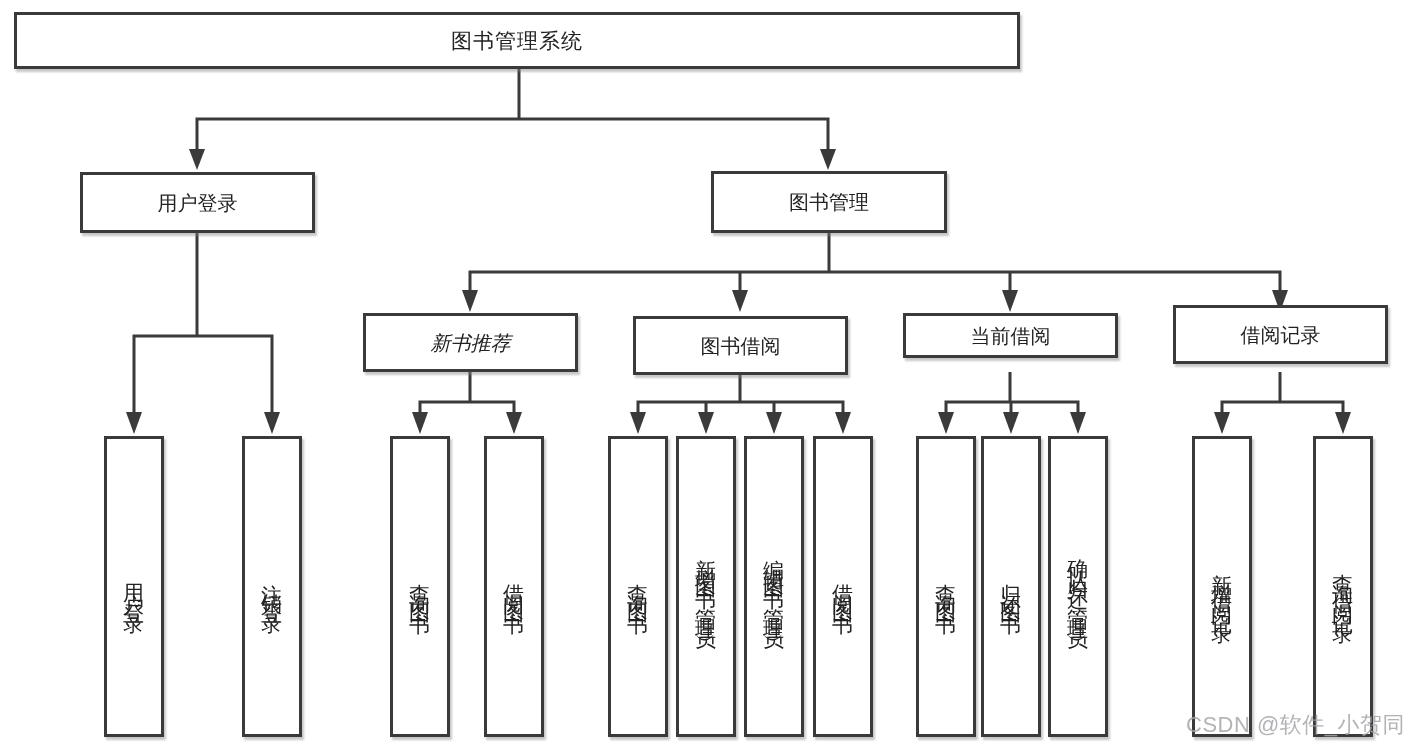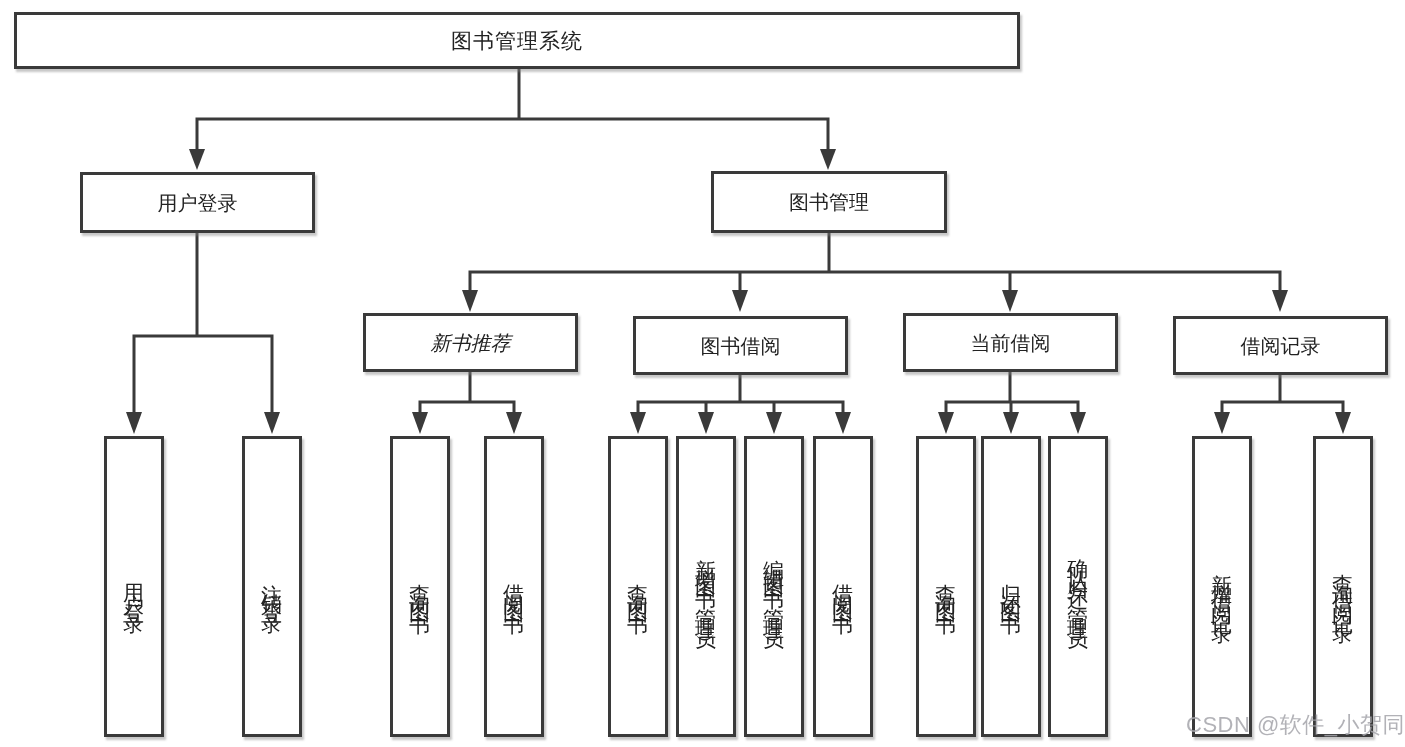--- a/index.html
+++ b/index.html
@@ -95,22 +95,22 @@
     </g>
   </svg>
 
   <div class="node root" style="left:14px; top:12px; width:1006px; height:57px;">图书管理系统</div>
 
   <div class="node" style="left:80px; top:172px; width:235px; height:61px;">用户登录</div>
   <div class="node" style="left:711px; top:171px; width:236px; height:62px;">图书管理</div>
 
   <div class="node" style="left:363px; top:313px; width:215px; height:59px;font-style:italic;">新书推荐</div>
   <div class="node" style="left:633px; top:316px; width:215px; height:59px;">图书借阅</div>
-  <div class="node" style="left:903px; top:313px; width:215px; height:59px;">当前借阅</div>
-  <div class="node" style="left:1173px; top:316px; width:215px; height:59px;">借阅记录</div>
+  <div class="node" style="left:903px; top:313px; width:215px; height:45px;">当前借阅</div>
+  <div class="node" style="left:1173px; top:305px; width:215px; height:59px;">借阅记录</div>
 
   <div class="node vnode" style="left:104px; top:436px; width:60px; height:301px;">用户登录</div>
   <div class="node vnode" style="left:242px; top:436px; width:60px; height:301px;">注销登录</div>
 
   <div class="node vnode" style="left:390px; top:436px; width:60px; height:301px;">查询图书</div>
   <div class="node vnode" style="left:484px; top:436px; width:60px; height:301px;">借阅图书</div>
 
   <div class="node vnode" style="left:608px; top:436px; width:60px; height:301px;">查询图书</div>
   <div class="node vnode" style="left:676px; top:436px; width:60px; height:301px;">新增图书（管理员）</div>
   <div class="node vnode" style="left:744px; top:436px; width:60px; height:301px;">编辑图书（管理员）</div>

